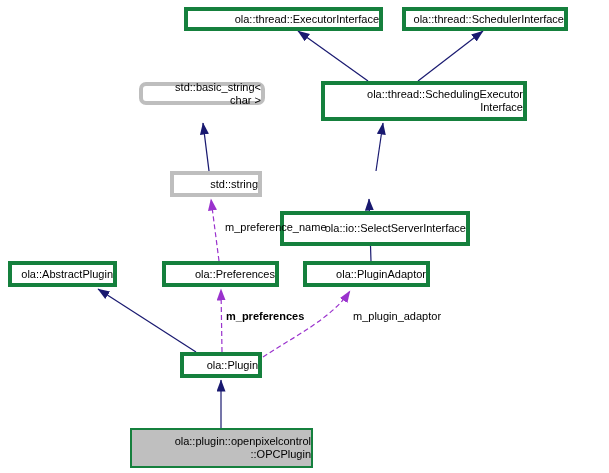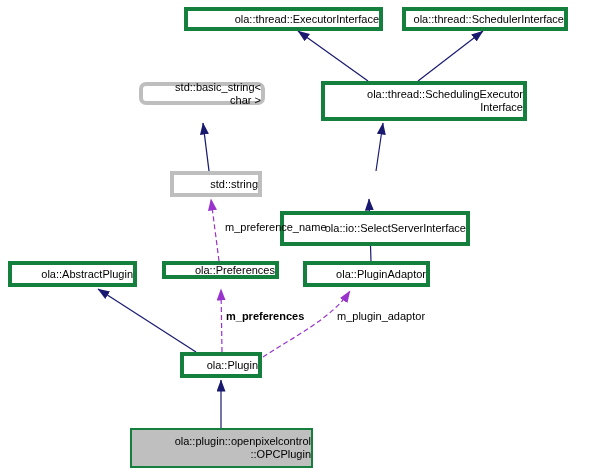--- a/index.html
+++ b/index.html
@@ -109,40 +109,40 @@
   </div>
 
   <div class="node std" style="left:170px; top:171px; width:92px; height:26px;">
     <span>std::string</span>
   </div>
 
   <div class="node" style="left:280px; top:171px; width:190px; height:35px;margin-top:40px;">
     <span>ola::io::SelectServerInterface</span>
   </div>
 
-  <div class="node" style="left:8px; top:261px; width:129px; height:26px;">
+  <div class="node" style="left:8px; top:261px; width:109px; height:26px;">
     <span>ola::AbstractPlugin</span>
   </div>
 
-  <div class="node" style="left:162px; top:261px; width:117px; height:18px;">
+  <div class="node" style="left:162px; top:261px; width:117px; height:26px;">
     <span>ola::Preferences</span>
   </div>
 
   <div class="node" style="left:180px; top:352px; width:82px; height:26px;">
     <span>ola::Plugin</span>
   </div>
 
   <div class="node" style="left:303px; top:261px; width:127px; height:26px;">
     <span>ola::PluginAdaptor</span>
   </div>
 
   <div class="node selected" style="left:130px; top:428px; width:183px; height:40px;">
     <span>ola::plugin::openpixelcontrol</span>
     <span>::OPCPlugin</span>
   </div>
 
   <div class="edge-label" style="left:225px; top:221px;">m_preference_name</div>
 
   <div class="edge-label" style="left:226px; top:310px;font-weight:bold;">m_preferences</div>
 
-  <div class="edge-label" style="left:337px; top:310px;">m_plugin_adaptor</div>
+  <div class="edge-label" style="left:353px; top:310px;">m_plugin_adaptor</div>
 
 </div>
 
 </body></html>

